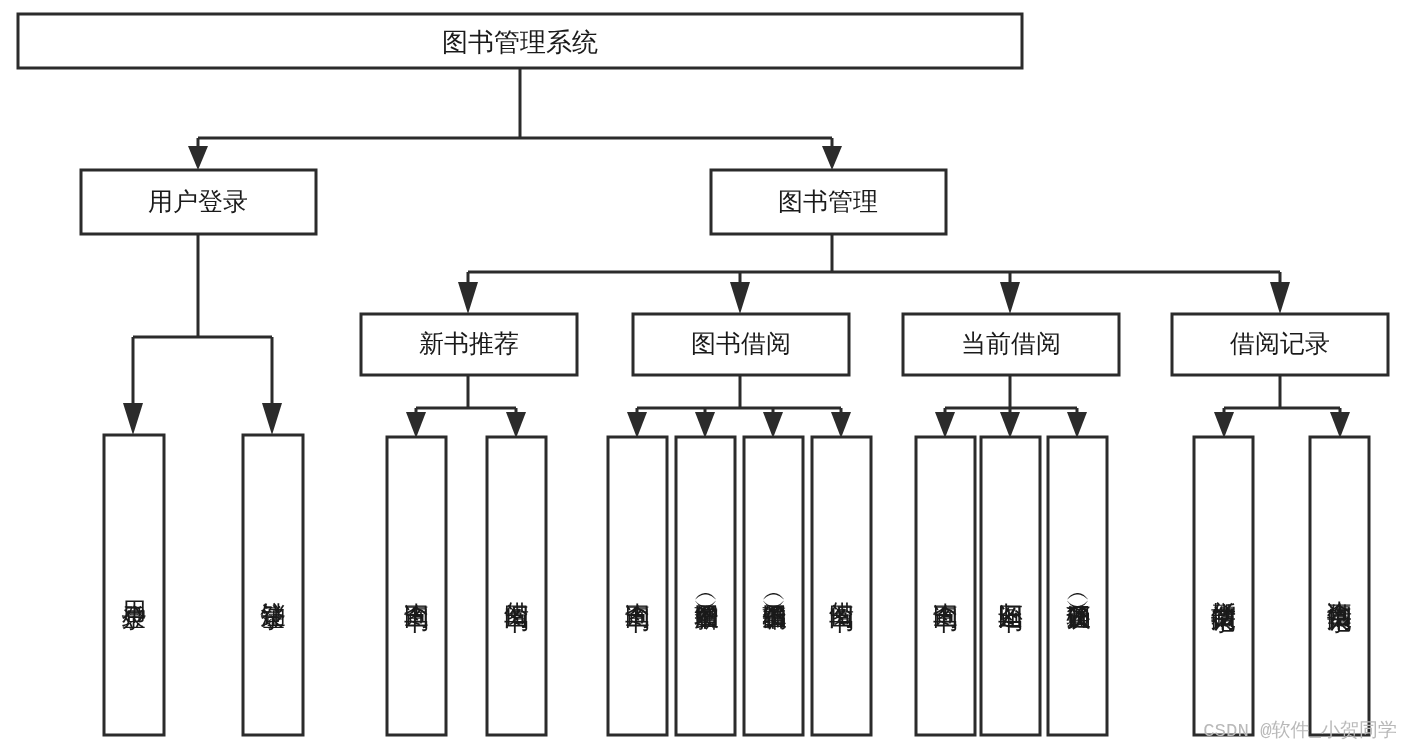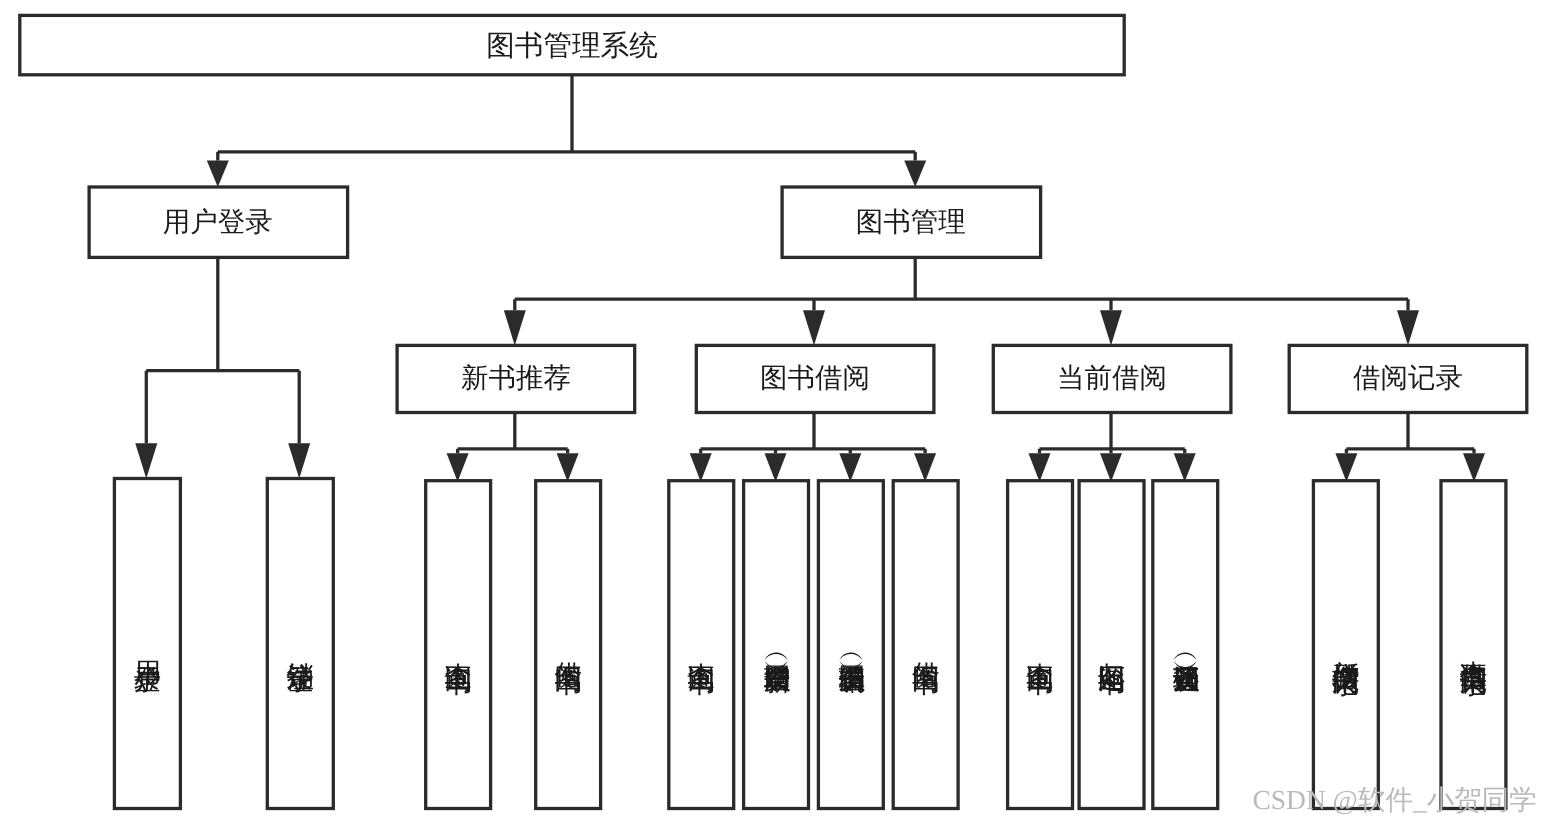--- a/index.html
+++ b/index.html
@@ -76,22 +76,22 @@
     text-align: center;
   }
   .leaf-label.compact {
     font-size: 24px;
     letter-spacing: 0px;
   }
   .watermark {
     position: absolute;
     right: 8px;
     bottom: 4px;
-    font-family: Liberation Serif, serif;
-    font-size: 25px;
+    font-family: Liberation Mono, monospace;
+    font-size: 19px;
     color: #b9b9b9;
     white-space: nowrap;
     pointer-events: none;
   }
 </style>
 </head>
 <body>
 
 <div id="diagram-root">
 

